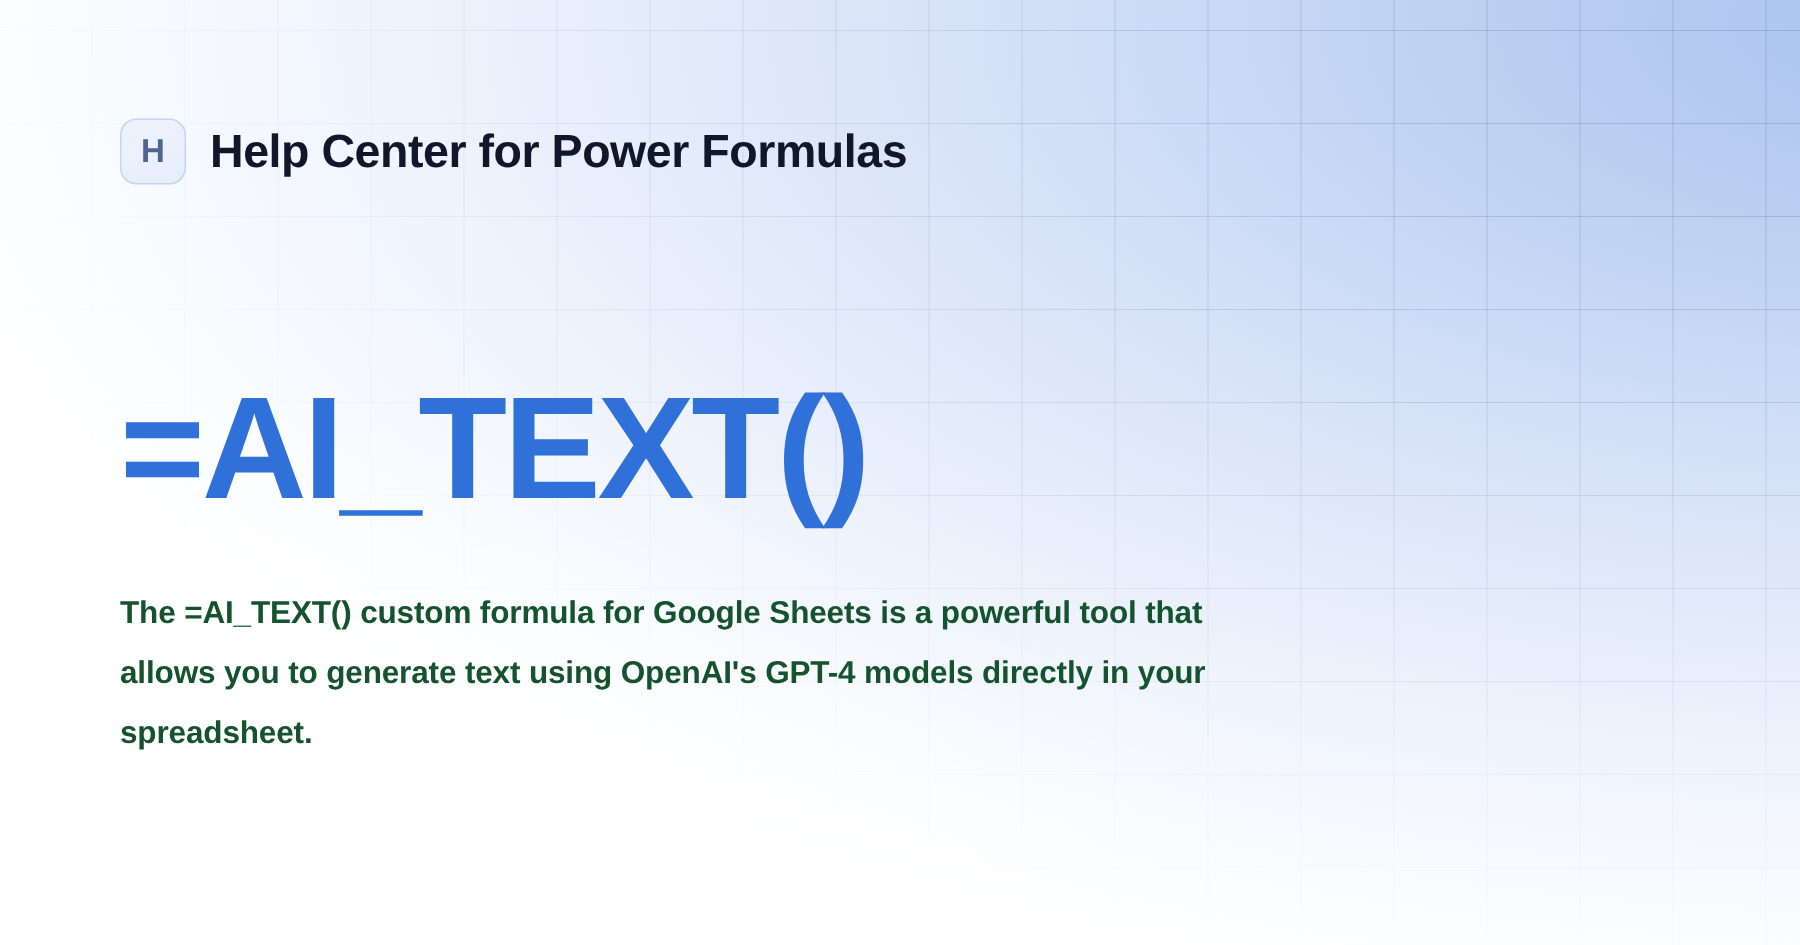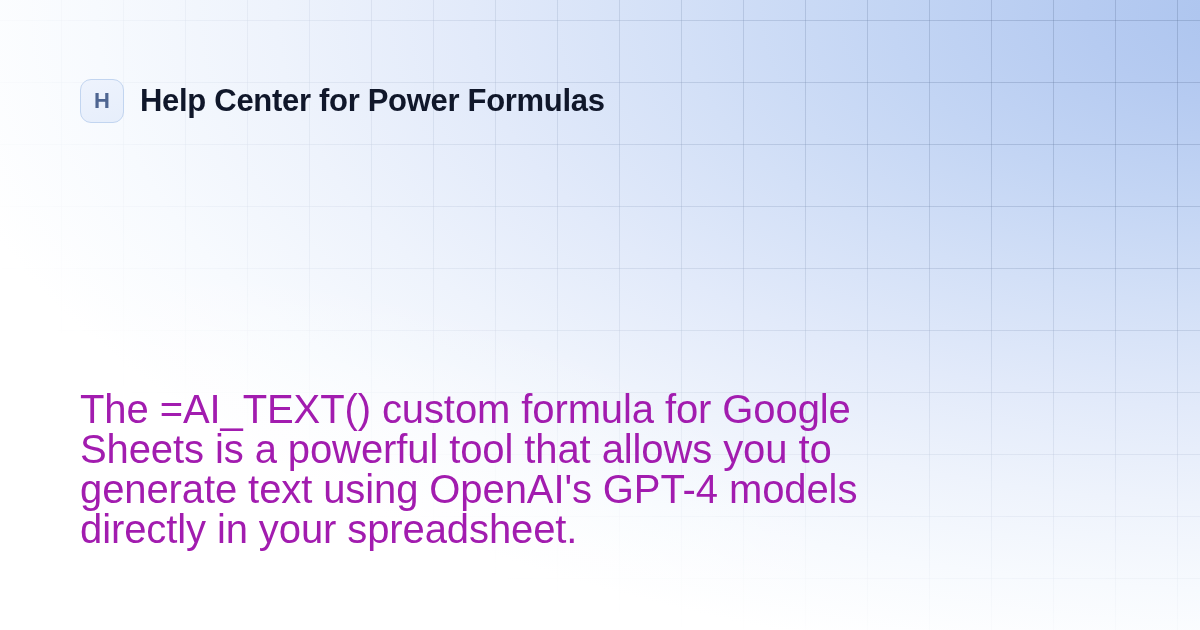--- a/index.html
+++ b/index.html
@@ -132,40 +132,41 @@
     letter-spacing: -2.2px;
     line-height: 1;
     white-space: nowrap;
   }
 
   .description {
     position: absolute;
     left: 0;
     top: 389px;
     width: 790px;
-    font-size: 40px;
-    font-weight: 400;
+    font-size: 21px;
+    font-weight: 700;
     line-height: 40px;
-    color: #a21caf;
+    color: #14532d;
     letter-spacing: -0.1px;
   }
 </style>
 </head>
 <body>
 
 <div id="canvas">
 
   <div class="bg-base"></div>
   <div class="bg-grid"></div>
   <div class="bg-wash"></div>
 
   <div class="content">
 
     <div class="brand-row">
       <div class="brand-badge">H</div>
       <div class="brand-title">Help Center for Power Formulas</div>
     </div>
 
+    <div class="headline">=AI_TEXT()</div>
 
     <div class="description">The =AI_TEXT() custom formula for Google Sheets is a powerful tool that allows you to generate text using OpenAI's GPT-4 models directly in your spreadsheet.</div>
 
   </div>
 </div>
 
 </body></html>

